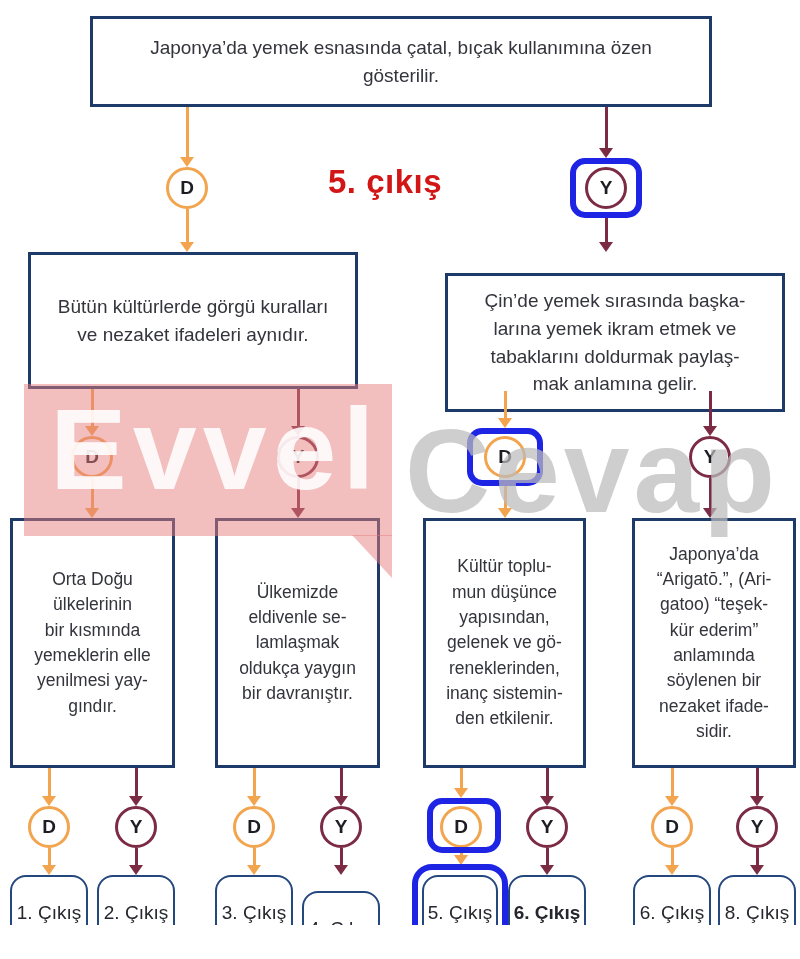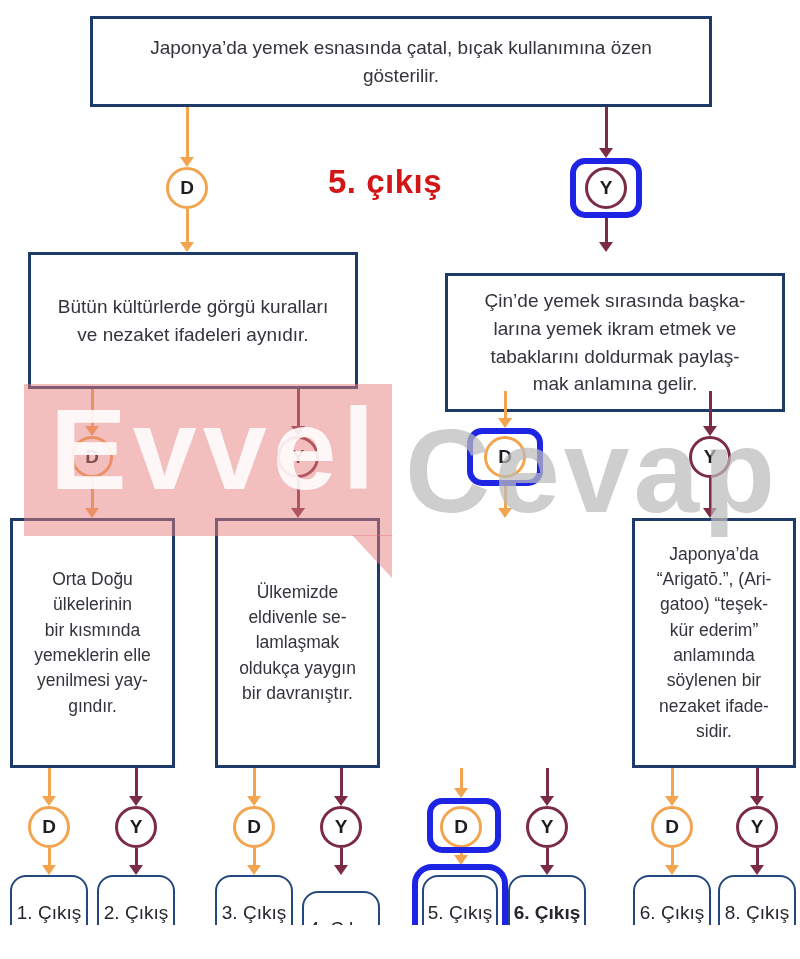--- a/index.html
+++ b/index.html
@@ -61,20 +61,27 @@
 ülkelerinin
 bir kısmında
 yemeklerin elle
 yenilmesi yay-
 gındır.</div>
   <div class="node" style="left:215px;top:518px;width:165px;height:250px;font-size:17.5px;">Ülkemizde
 eldivenle se-
 lamlaşmak
 oldukça yaygın
 bir davranıştır.</div>
+  <div class="node" style="left:423px;top:518px;width:163px;height:250px;font-size:17.5px;">Kültür toplu-
+mun düşünce
+yapısından,
+gelenek ve gö-
+reneklerinden,
+inanç sistemin-
+den etkilenir.</div>
   <div class="node" style="left:632px;top:518px;width:164px;height:250px;font-size:17.5px;">Japonya’da
 “Arigatō.”, (Ari-
 gatoo) “teşek-
 kür ederim”
 anlamında
 söylenen bir
 nezaket ifade-
 sidir.</div>
 
   <div class="red-label">5. çıkış</div>

